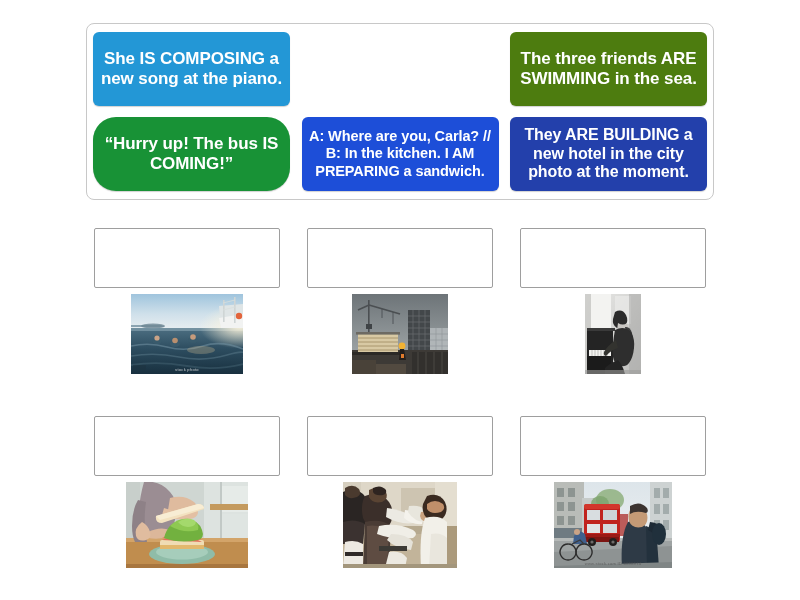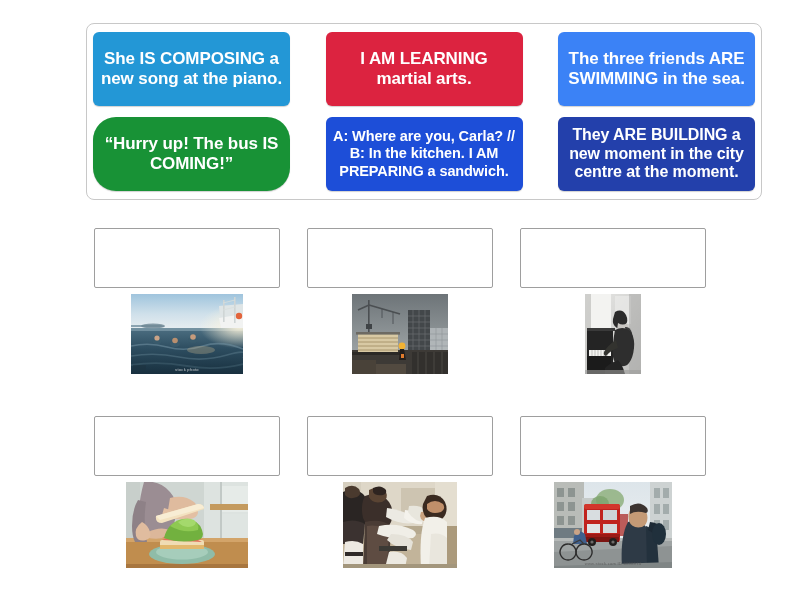--- a/index.html
+++ b/index.html
@@ -18,21 +18,21 @@
     position: relative;
     width: 800px;
     height: 600px;
   }
 
   
   .bank-panel {
     position: absolute;
     left: 86px;
     top: 23px;
-    width: 676px;
+    width: 628px;
     height: 177px;
     box-sizing: border-box;
     border: 1px solid #c8c8c8;
     border-radius: 8px;
     background: #ffffff;
     padding: 8px 6px;
     display: flex;
     flex-direction: column;
     justify-content: space-between;
     gap: 9px;
@@ -133,37 +133,34 @@
 <body>
 
 <div id="app">
 
   <div class="bank-panel">
 
     <div class="bank-row">
       <div class="tile fs-17" style="background: rgb(35, 151, 214);">
         <span class="tile-text">She IS COMPOSING a new song at the piano.</span>
       </div>
-      <div class="tile fs-17" style="background: rgb(220, 35, 64);">
-        <span class="tile-text">I AM LEARNING martial arts.</span>
-      </div>
-      <div class="tile fs-17" style="background: #3b82f6;">
+      <div class="tile fs-17" style="background: #4d7c0f;">
         <span class="tile-text">The three friends ARE SWIMMING in the sea.</span>
       </div>
     </div>
 
     <div class="bank-row">
       <div class="tile fs-17" style="background: rgb(24, 146, 54); border-radius: 23px;">
         <span class="tile-text">“Hurry up! The bus IS COMING!”</span>
       </div>
       <div class="tile fs-14" style="background: #1d4ed8;">
         <span class="tile-text">A: Where are you, Carla? // B: In the kitchen. I AM PREPARING a sandwich.</span>
       </div>
       <div class="tile fs-16" style="background: rgb(35, 64, 171);">
-        <span class="tile-text">They ARE BUILDING a new moment in the city centre at the moment.</span>
+        <span class="tile-text">They ARE BUILDING a new hotel in the city photo at the moment.</span>
       </div>
     </div>
 
   </div>
 
   <div class="answer-row row-1">
 
     <div class="answer-cell">
       <div class="dropzone"></div>
       <div class="thumb t-sea">

